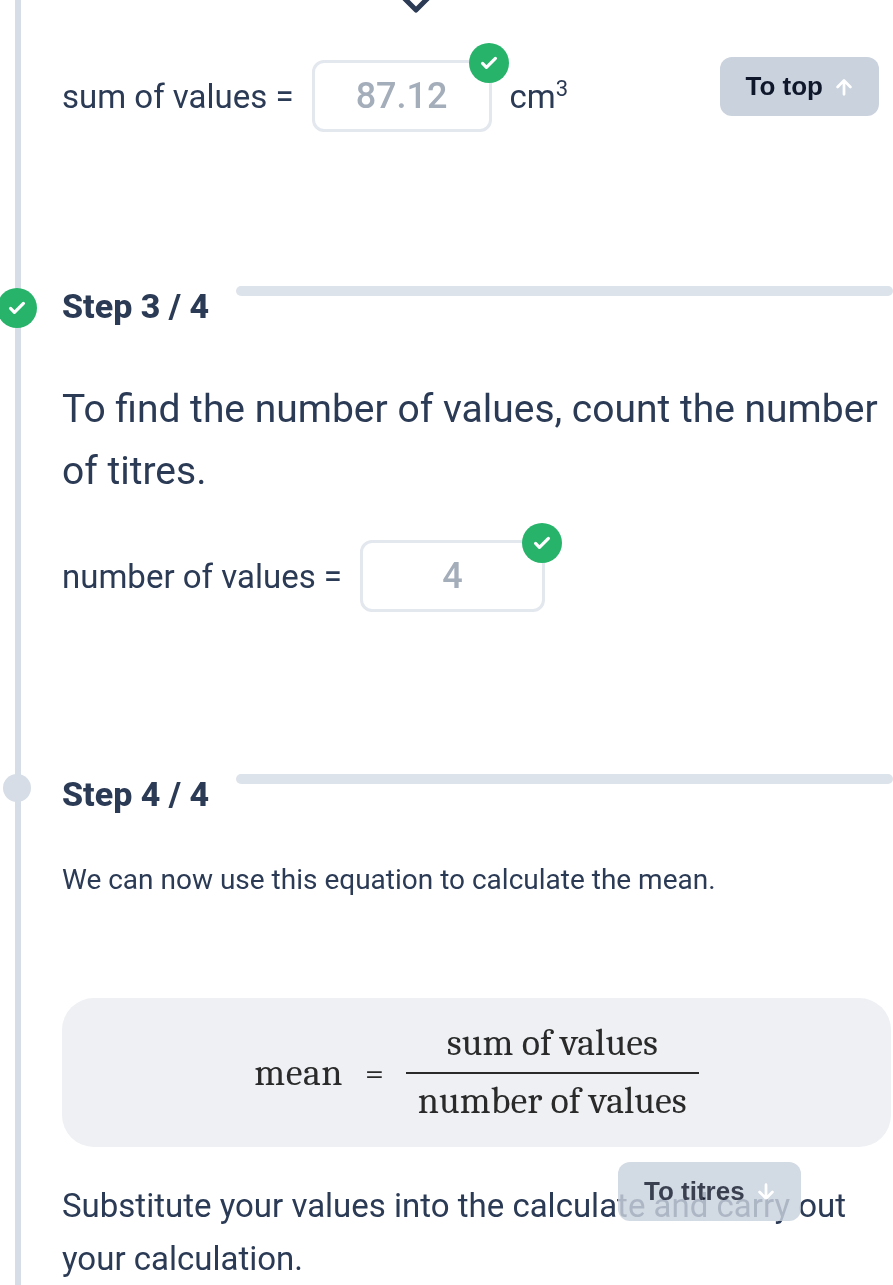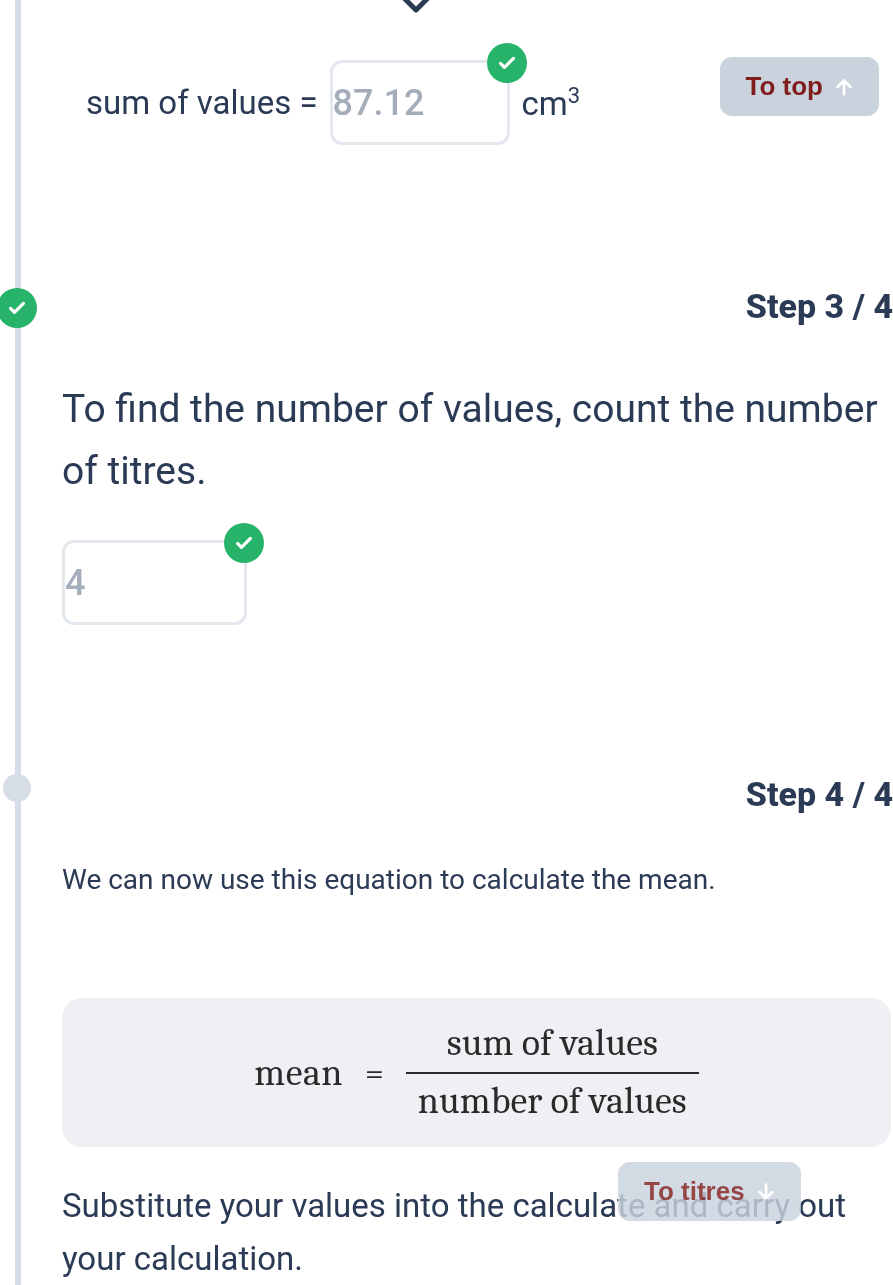--- a/index.html
+++ b/index.html
@@ -46,33 +46,32 @@
     top: 0;
   }
 
   .row-sum {
     position: absolute;
     top: 60px;
     left: 0;
     right: 14px;
     display: flex;
     align-items: center;
-    gap: 12px;
+    gap: 18px;
     font-size: 33px;
-    margin-left: 24px;
   }
   .input-box {
     position: relative;
     border: 3px solid #e3e7ee;
     border-radius: 12px;
     min-width: 180px;
-    height: 85px;
-    display: flex;
-    align-items: center;
-    justify-content: flex-start;
+    height: 72px;
+    display: flex;
+    align-items: center;
+    justify-content: center;
     background: #fff;
   }
   .input-box .val {
     color: #a4adba;
     font-size: 36px;
     font-weight: 500;
   }
   .check-badge {
     position: absolute;
     top: -20px;
@@ -85,43 +84,42 @@
     align-items: center;
     justify-content: center;
   }
   .check-badge svg { width: 22px; height: 22px; }
   .unit { font-size: 33px; color: #2b3a55; }
   .unit sup { font-size: 22px; vertical-align: super; }
 
   .to-top-btn, .to-bottom-btn {
     position: absolute;
     background: #c9d2dd;
-    color: #7f1d1d;
+    color: #0f172a;
     font-weight: 700;
     font-size: 26px;
     border-radius: 12px;
     border: none;
     padding: 14px 24px 14px 26px;
     display: flex;
     align-items: center;
     gap: 10px;
     cursor: pointer;
   }
   .to-top-btn { top: 57px; right: 14px; }
   .to-bottom-btn { top: 1162px; left: 618px; opacity: 0.82; }
   .arrow-svg { width: 22px; height: 22px; }
 
   .step-header {
     position: absolute;
     left: 0;
     right: 0;
     display: flex;
-    align-items: flex-end;
+    align-items: flex-start;
     gap: 27px;
-    flex-direction: column;
   }
   .step-header .label {
     font-size: 34px;
     font-weight: 800;
     color: #2b3a55;
     white-space: nowrap;
   }
   .step-header .rule {
     flex: 1;
     height: 10px;
@@ -158,21 +156,21 @@
     font-size: 28px;
     line-height: 1.6;
     color: #2b3a55;
   }
   .equation-box {
     position: absolute;
     top: 998px;
     left: 0;
     right: 2px;
     background: #eef0f3;
-    border-radius: 20px;
+    border-radius: 32px;
     padding: 24px 36px;
     display: flex;
     align-items: center;
     justify-content: center;
     gap: 22px;
     font-family: "Cambria", "Georgia", "Times New Roman", serif;
     font-size: 38px;
     color: #2a2a2a;
   }
   .equation-box .lhs { letter-spacing: 0.5px; }
@@ -249,20 +247,21 @@
   </button>
 
   <div class="step-header step3-header">
     <span class="label">Step 3 / 4</span>
     <span class="rule"></span>
   </div>
 
   <div class="step3-text">To find the number of values, count the number of titres.</div>
 
   <div class="row-num">
+    <span>number of values =</span>
     <div class="input-box" style="min-width:185px">
       <span class="val">4</span>
       <span class="check-badge">
         <svg viewBox="0 0 24 24">
             <path fill="none" stroke="#fff" stroke-width="3.5" stroke-linecap="round" stroke-linejoin="round" d="M5 12.5l4.2 4.2L19 7"></path>
           </svg>
       </span>
     </div>
   </div>
 

